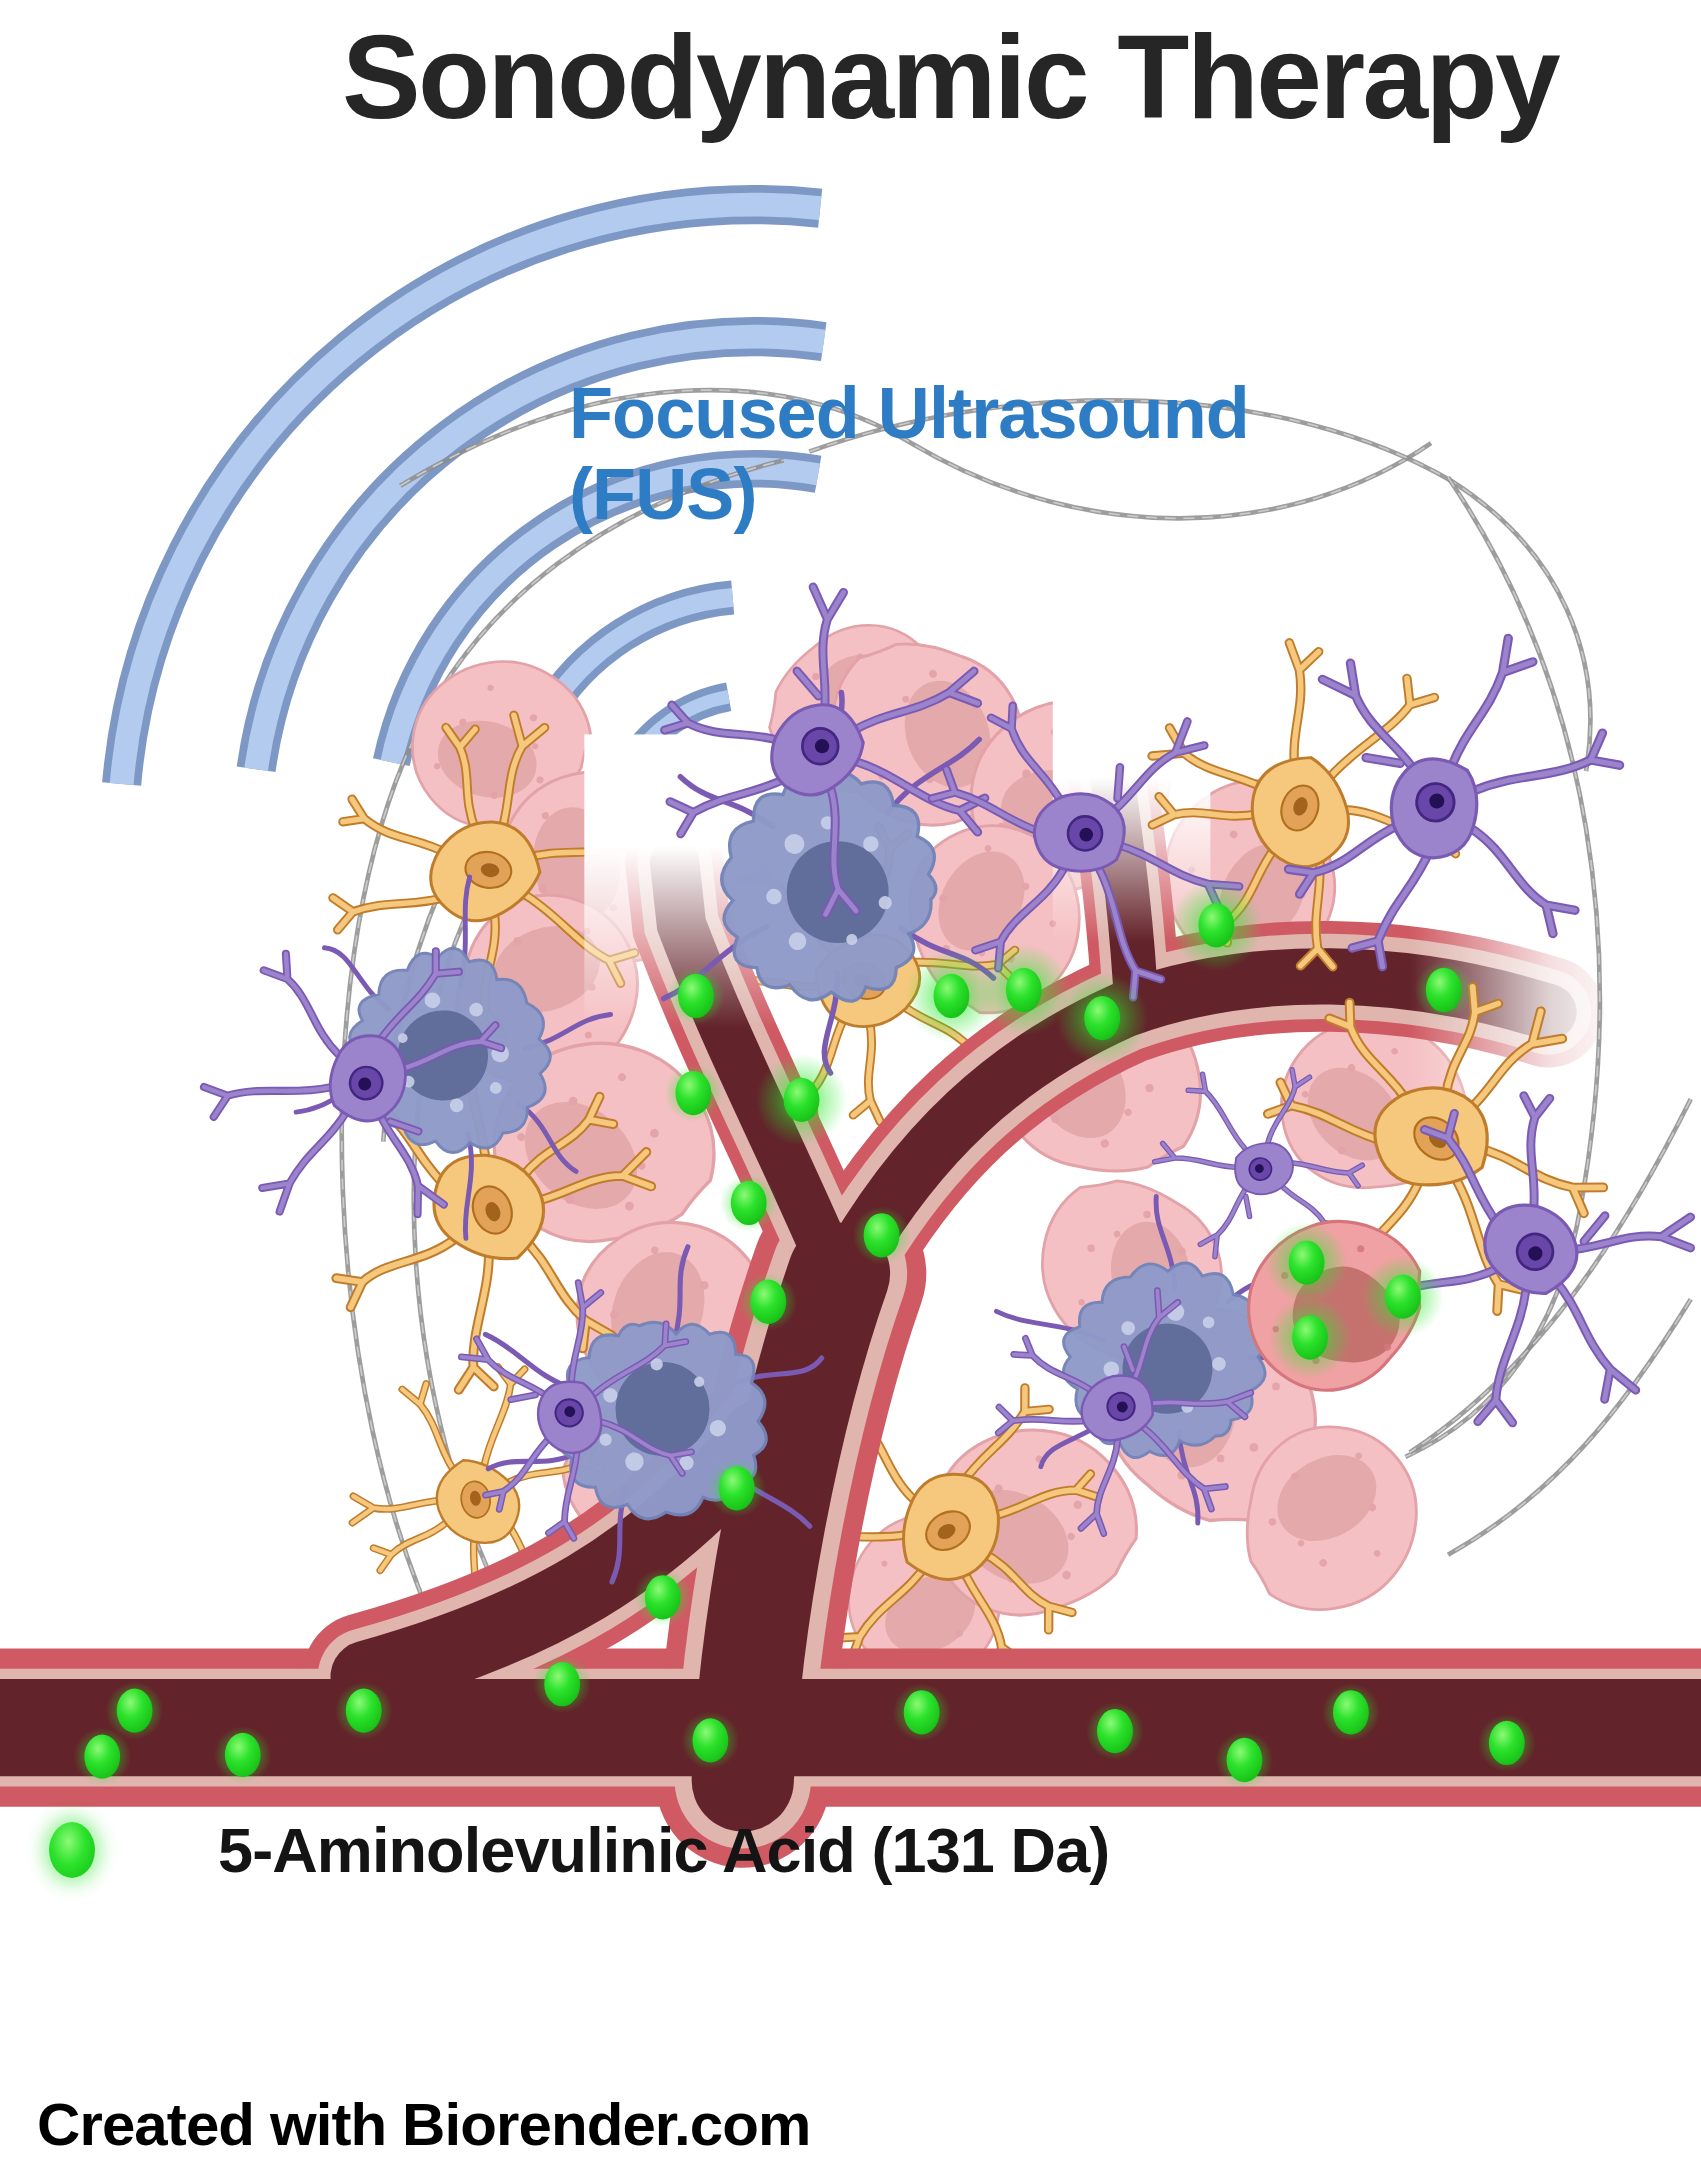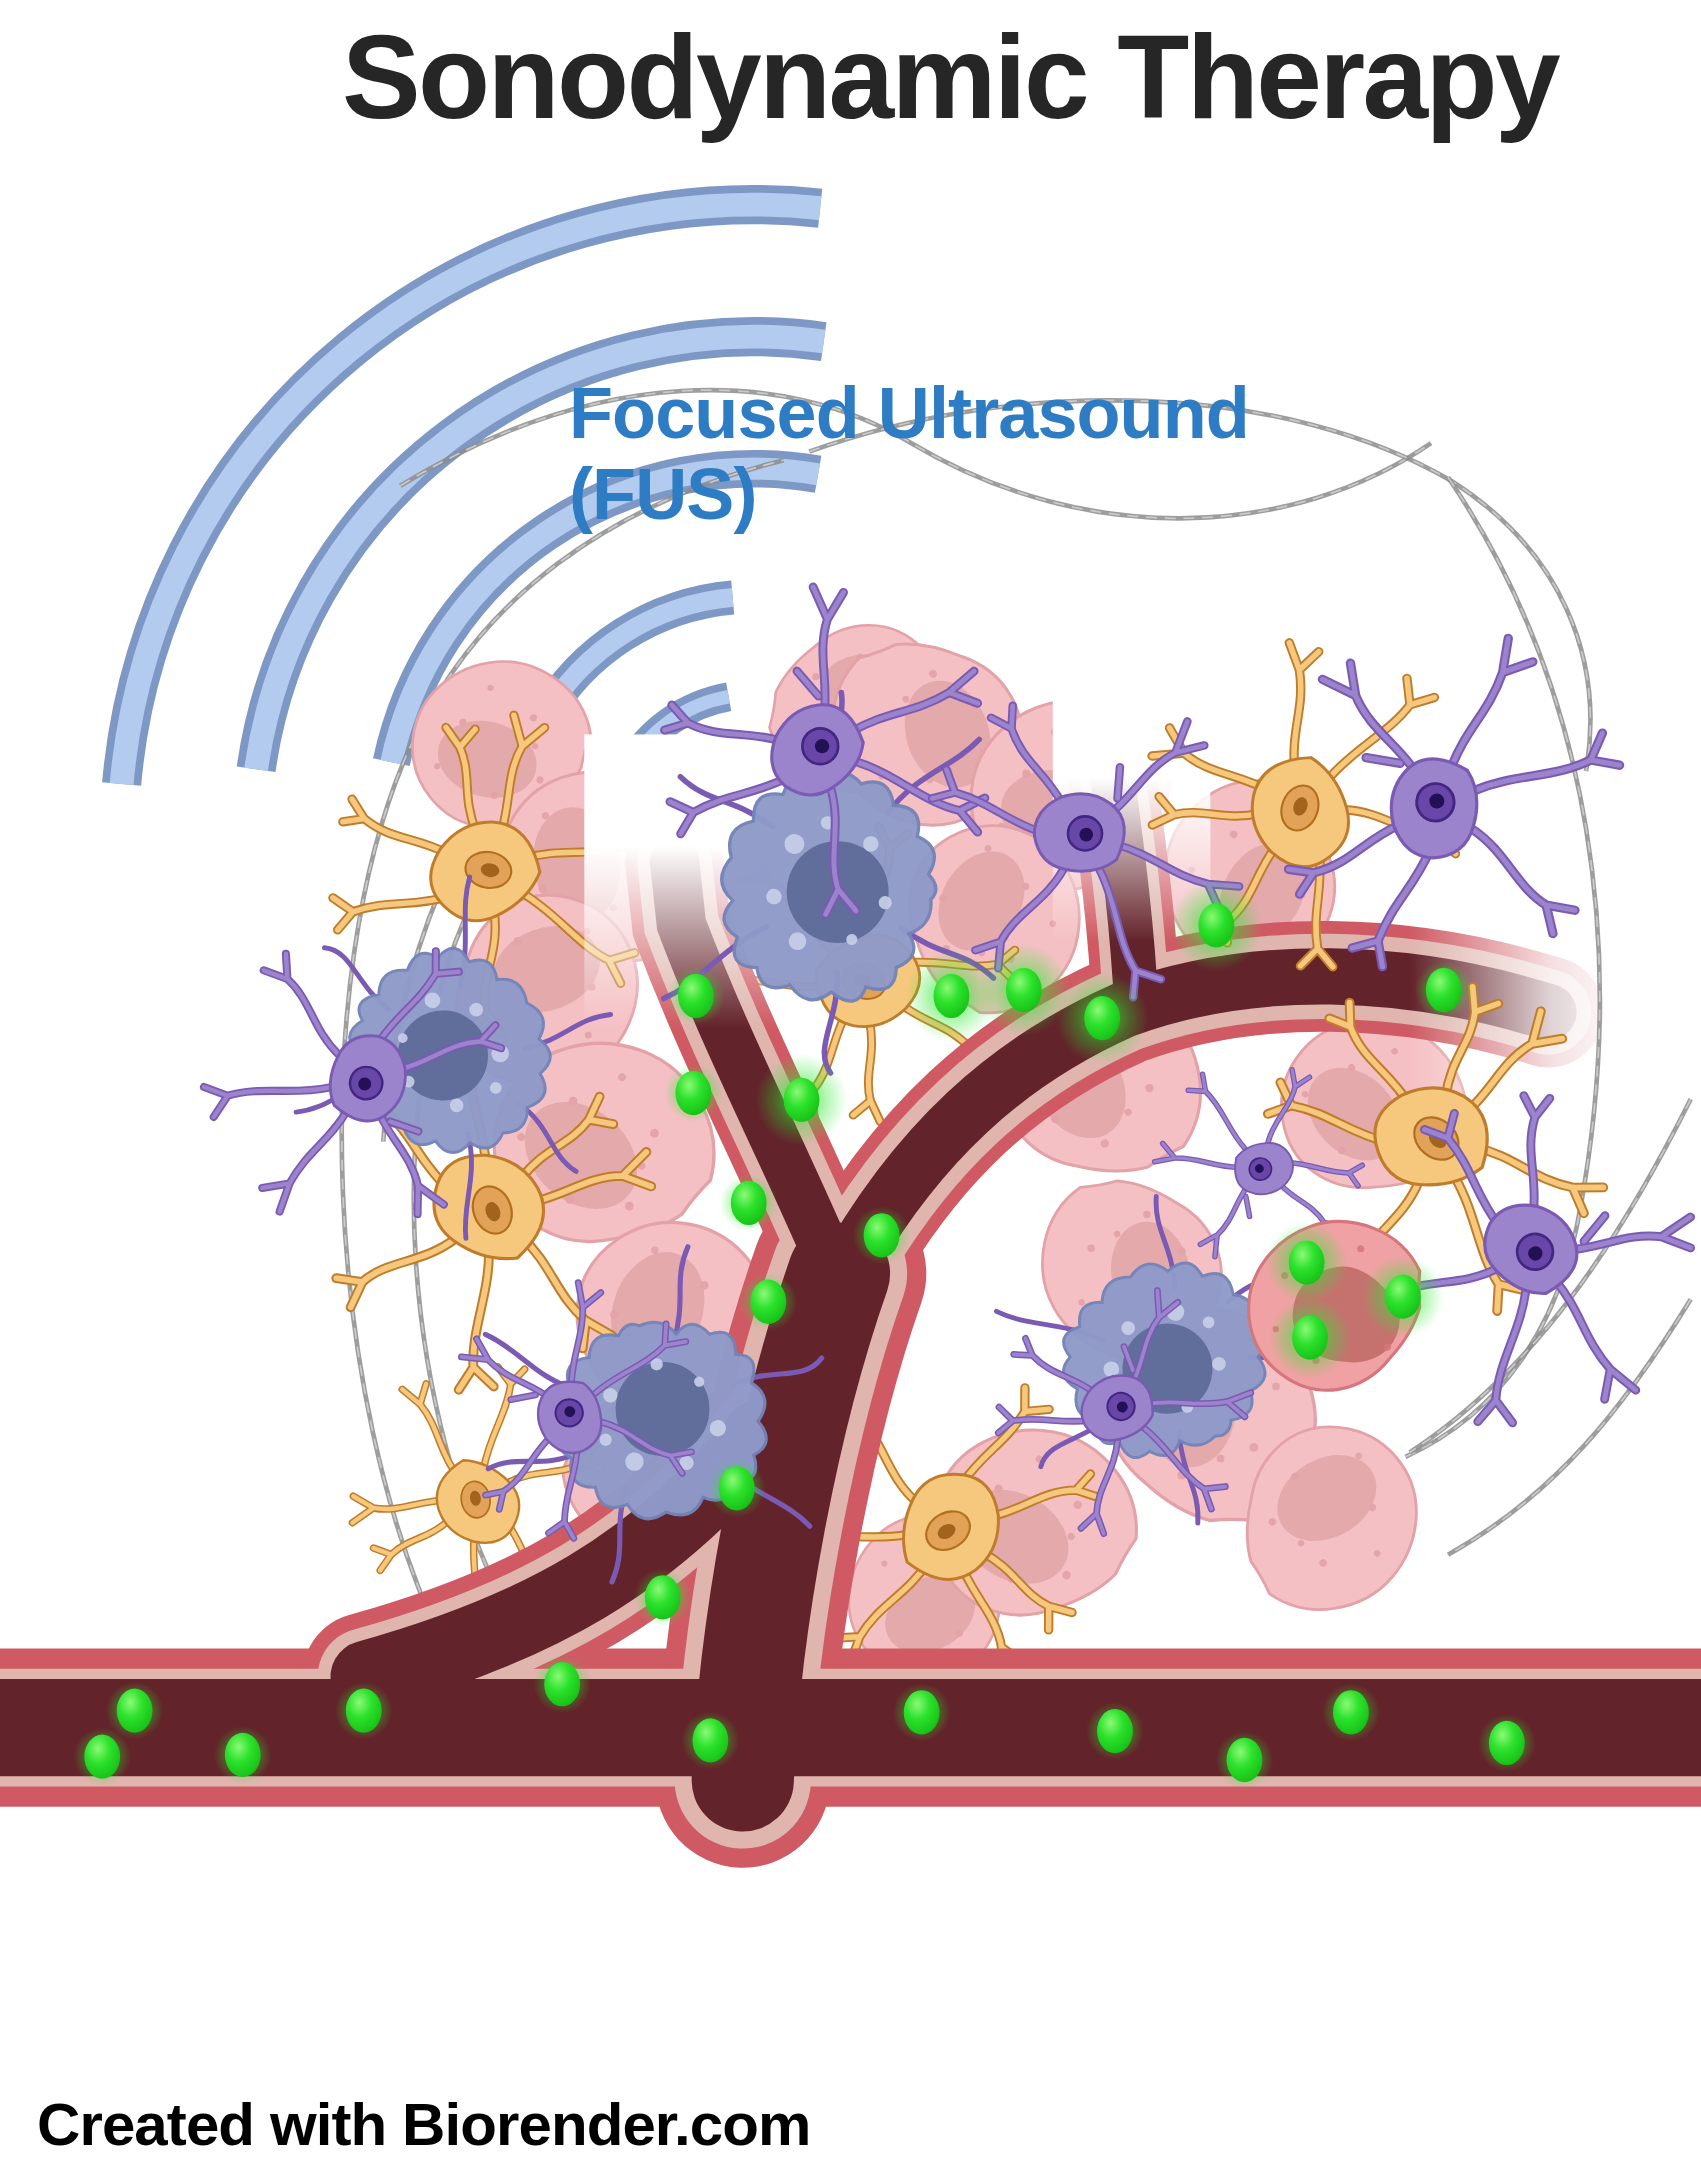--- a/index.html
+++ b/index.html
@@ -373,16 +373,20 @@
       </g>
   </svg>
 
   <div id="title" class="abs">Sonodynamic Therapy</div>
 
   <div id="fus-label" class="abs">
     <div>Focused Ultrasound</div>
     <div>(FUS)</div>
   </div>
 
+  <div id="legend" class="abs">
+    <span class="dot"></span>
+    <span class="txt">5-Aminolevulinic Acid (131 Da)</span>
+  </div>
 
   <div id="credit-tool" class="abs">Created with Biorender.com</div>
 </div>
 
 
 </body></html>

